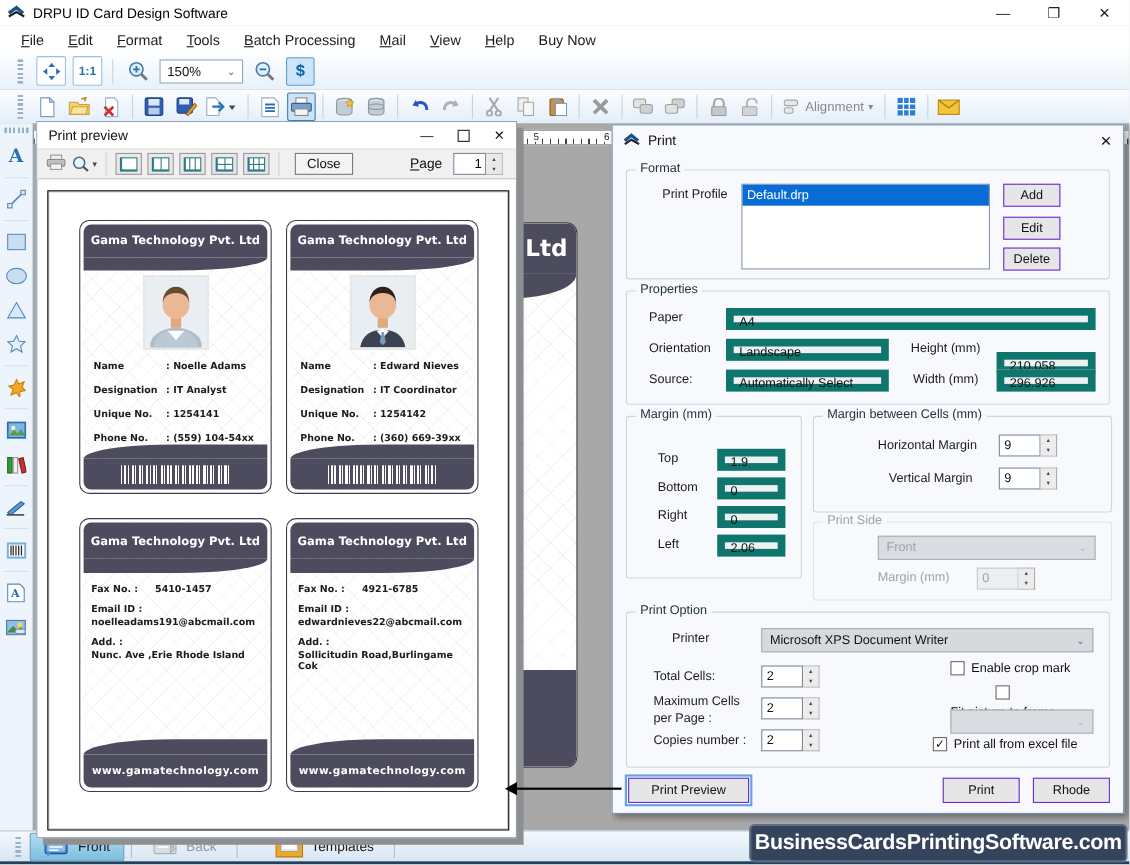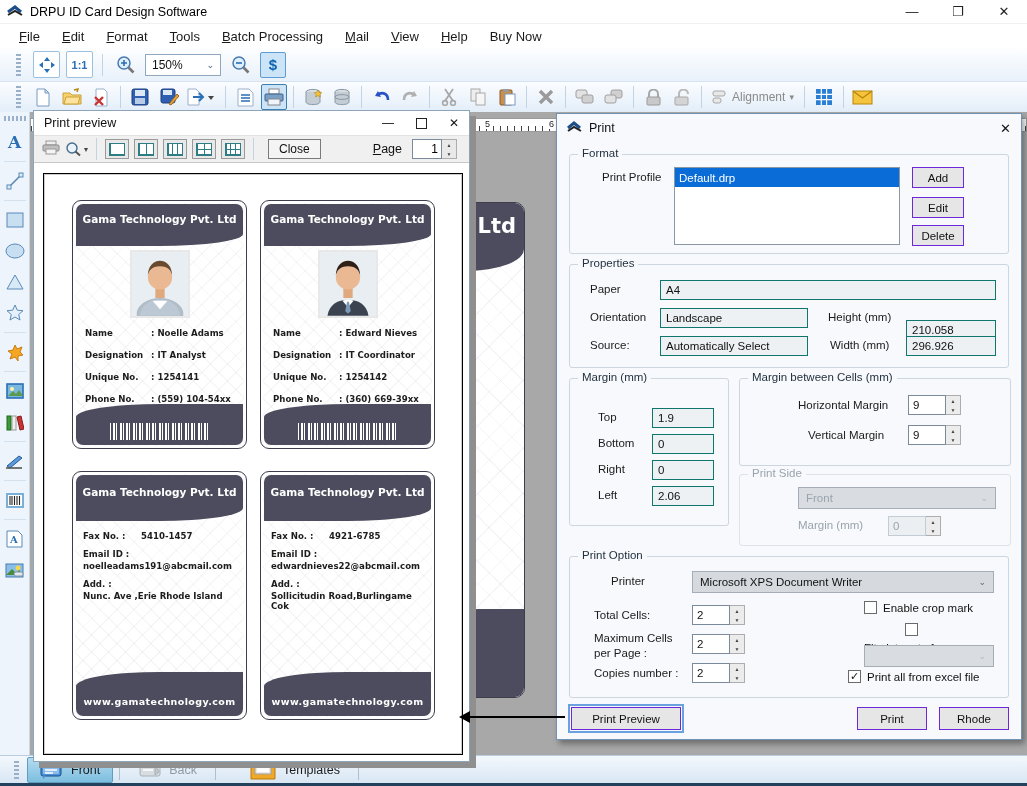--- a/index.html
+++ b/index.html
@@ -102,21 +102,21 @@
   .printdlg { left:556px; top:113px; width:466px; height:627px; background:#f7f9fc; border:1px solid #6f93b4; box-shadow:3px 4px 6px rgba(0,0,0,.35); z-index:6; }
   .pd-title { height:28px; display:flex; align-items:center; gap:7px; padding:0 10px; }
   .pd-title .t { font-size:12.5px; }
   .pd-title .x { margin-left:auto; font-size:13px; }
   .grp { position:absolute; border:1px solid #ccd6de; border-radius:3px; }
   .grp .lg { position:absolute; top:-8px; left:8px; background:#f7f9fc; padding:0 4px; font-size:11.5px; color:#24323f; }
   .grp .lg.dis { color:#9aa4ad; }
   .grp.dis { border-color:#dde3e8; }
   .lbl { font-size:11.5px; color:#1b1b1b; }
   .lbl.dis { color:#9aa4ad; }
-  .field { background:#eef1f4; border:1px solid #0f766e; height:20px; font-size:11.5px; padding:0 5px; display:flex; align-items:center; color:#111; }
+  .field { background:#eef1f4; border:7px solid #0f766e; height:20px; font-size:11.5px; padding:0 5px; display:flex; align-items:flex-start; color:#111; }
   .spin { display:flex; }
   .spin .val { width:38px; height:20px; background:#fff; border:1px solid #7a8a9a; font-size:11.5px; padding:0 4px; display:flex; align-items:center; }
   .spin .arr { width:15px; height:20px; border:1px solid #adadad; border-left:none; display:flex; flex-direction:column; }
   .spin .arr span { flex:1; font-size:5px; display:flex; align-items:center; justify-content:center; background:#ececec; color:#444; }
   .spin.dis .val { background:#eceff2; color:#9aa4ad; border-color:#c2ccd4; }
   .combo { background:#d6dade; border:1px solid #a5aeb6; height:22px; display:flex; align-items:center; font-size:11.5px; padding:0 7px; color:#111; }
   .combo .car { margin-left:auto; color:#5a6a78; font-size:9px; }
   .combo.dis { background:#d9dde1; color:#9aa4ad; }
   .combo.dis .car { color:#b0b8c0; }
   .cb { display:flex; align-items:center; gap:6px; font-size:11.5px; color:#111; }
@@ -846,14 +846,15 @@
       <svg width="26" height="20">
           <path d="M1 4h9l2 2h13v13H1z" fill="#f0a828" stroke="#b87d10"></path>
           <rect x="5" y="2" width="16" height="12" fill="#e8e8e8" stroke="#a0a0a0"></rect>
           <rect x="7" y="4" width="12" height="8" fill="#fff"></rect>
         </svg>
       <span>Templates</span>
     </span>
     <span class="tabsep"></span>
   </div>
 
+  <div class="watermark">BusinessCardsPrintingSoftware.com</div>
 
 </div>
 
 </body></html>

